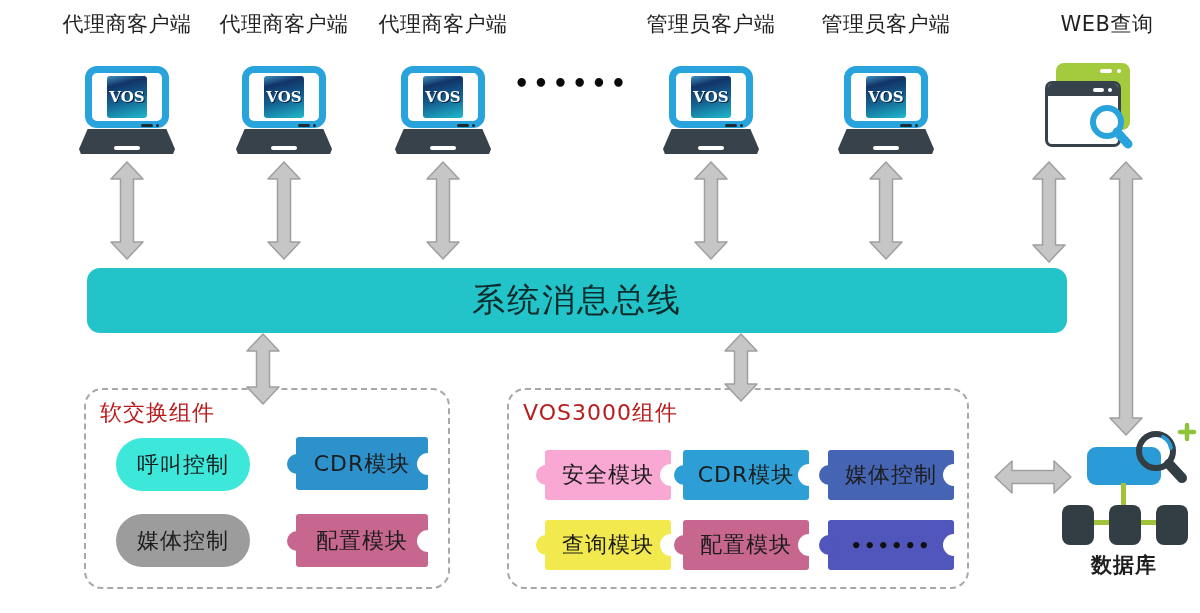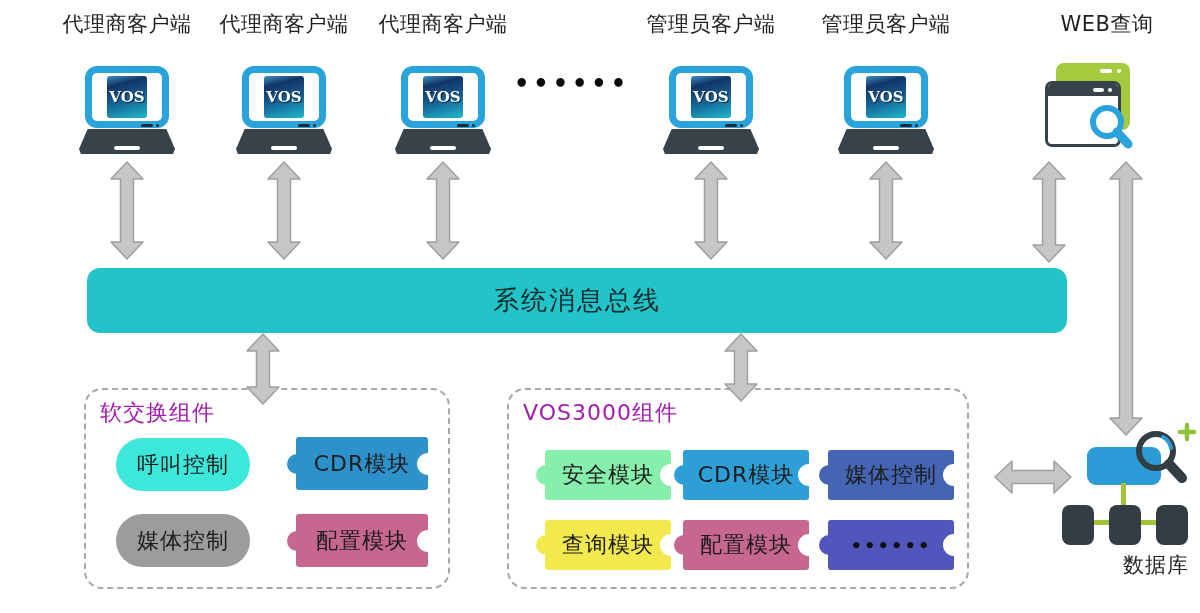--- a/index.html
+++ b/index.html
@@ -32,42 +32,42 @@
   .wb-dot{position:absolute;right:9px;top:6px;width:4px;height:4px;border-radius:50%;background:#fff;}
   .win-front{position:absolute;left:1026px;top:81px;width:76px;height:66px;border-radius:7px;
              background:#fff;border:3px solid #37424a;box-sizing:border-box;overflow:hidden;}
   .wf-bar{position:absolute;left:0;top:0;width:100%;height:12px;background:#37424a;}
   .wf-dash{position:absolute;right:14px;top:4px;width:11px;height:4px;border-radius:2px;background:#fff;}
   .wf-dot{position:absolute;right:6px;top:4px;width:4px;height:4px;border-radius:50%;background:#fff;}
 
   
   .bus{position:absolute;left:68px;top:268px;width:980px;height:65px;border-radius:13px;background:#22c4c9;
        display:flex;align-items:center;justify-content:center;}
-  .bus-label{font-size:26px;color:#0c2a2a;letter-spacing:2px;font-weight:500;}
+  .bus-label{font-size:33px;color:#0c2a2a;letter-spacing:2px;font-weight:500;}
 
   
   .dashed-box{position:absolute;border:2px dashed #a8a8a8;border-radius:18px;background:#fff;box-sizing:border-box;}
-  .box-title{position:absolute;left:14px;top:8px;font-size:22px;color:#a21caf;font-weight:500;letter-spacing:1px;}
+  .box-title{position:absolute;left:14px;top:8px;font-size:22px;color:#b91c1c;font-weight:500;letter-spacing:1px;}
 
   .piece{position:absolute;display:flex;align-items:center;justify-content:center;}
   .piece-label{font-size:22px;color:#1c1c1c;font-weight:500;letter-spacing:1px;white-space:nowrap;position:relative;z-index:2;text-align:center;}
   .pill{border-radius:28px;}
   .puzzle{border-radius:3px;}
   .puzzle::before{content:"";position:absolute;left:-9px;top:50%;transform:translateY(-50%);
                   width:20px;height:20px;border-radius:50%;background:inherit;}
   .puzzle::after{content:"";position:absolute;right:-11px;top:50%;transform:translateY(-50%);
                  width:22px;height:22px;border-radius:50%;background:#fff;}
   .dots-label{font-size:18px;font-weight:bold;letter-spacing:2px;color:#101010;}
 
   
   .db-rect{position:absolute;left:1068px;top:447px;width:74px;height:38px;border-radius:9px;background:#2b9bd7;}
   .db-vline{position:absolute;left:1102px;top:483px;width:5px;height:26px;background:#a2c23a;}
   .db-hline{position:absolute;left:1058px;top:520px;width:95px;height:5px;background:#a2c23a;}
   .db-node{position:absolute;top:505px;width:32px;height:40px;border-radius:8px;background:#333d44;}
-  .db-label{position:absolute;left:1040px;top:551px;width:130px;text-align:right;font-size:21px;color:#1f1f1f;font-weight:400;letter-spacing:1px;}
+  .db-label{position:absolute;left:1040px;top:551px;width:130px;text-align:center;font-size:21px;color:#1f1f1f;font-weight:700;letter-spacing:1px;}
 
   .abs-svg{position:absolute;pointer-events:none;}
   #arrow-layer{position:absolute;left:0;top:0;pointer-events:none;}
 </style>
 </head>
 <body>
 
 <div id="canvas">
 
   <div class="client" style="left:33px">
@@ -174,21 +174,21 @@
     <div class="piece pill" style="left: 30px; top: 124px; width: 134px; height: 53px; background-color: rgb(156, 156, 156);">
         <span class="piece-label">媒体控制</span>
       </div>
     <div class="piece puzzle" style="left: 210px; top: 124px; width: 132px; height: 53px; background-color: rgb(199, 102, 142);">
         <span class="piece-label">配置模块</span>
       </div>
   </div>
 
   <div class="dashed-box" style="left:488px;top:388px;width:462px;height:201px">
     <div class="box-title">VOS3000组件</div>
-    <div class="piece puzzle" style="left: 36px; top: 60px; width: 126px; height: 50px; background-color: #86efac;">
+    <div class="piece puzzle" style="left: 36px; top: 60px; width: 126px; height: 50px; background-color: #f9a8d4;">
         <span class="piece-label">安全模块</span>
       </div>
     <div class="piece puzzle" style="left: 174px; top: 60px; width: 126px; height: 50px; background-color: rgb(46, 159, 214);">
         <span class="piece-label">CDR模块</span>
       </div>
     <div class="piece puzzle" style="left: 319px; top: 60px; width: 126px; height: 50px; background-color: rgb(69, 101, 180);">
         <span class="piece-label">媒体控制</span>
       </div>
     <div class="piece puzzle" style="left: 36px; top: 130px; width: 126px; height: 50px; background-color: rgb(242, 233, 78);">
         <span class="piece-label">查询模块</span>

